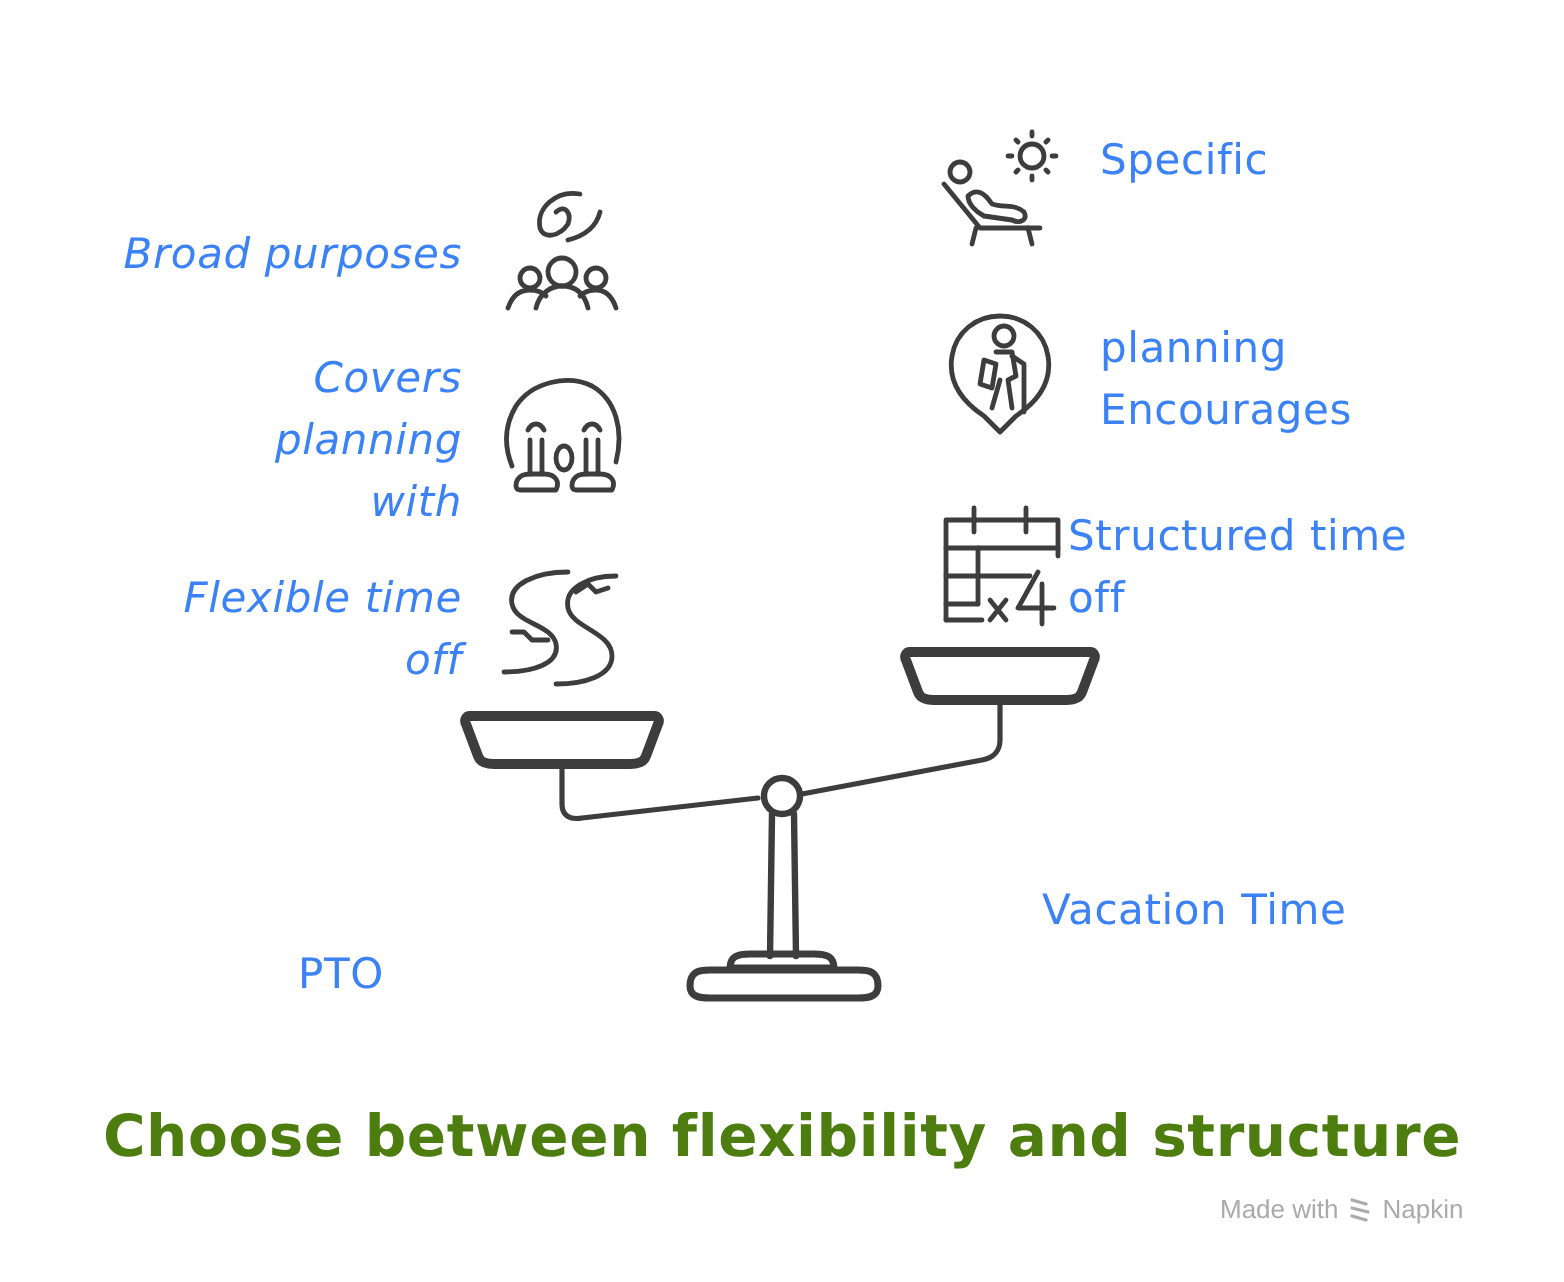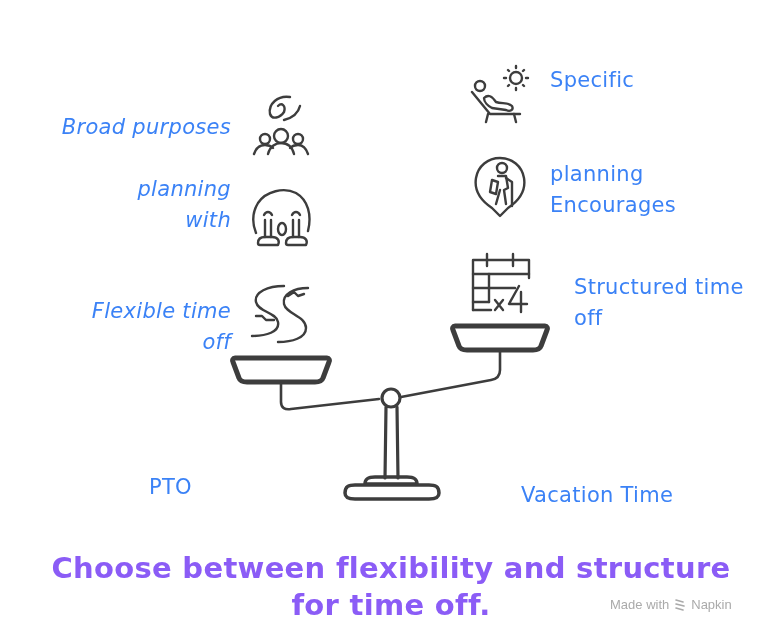--- a/index.html
+++ b/index.html
@@ -2,51 +2,52 @@
 <html><head>
 <meta charset="utf-8">
 <style>
   html, body { margin: 0; padding: 0; background: #ffffff; }
   body { width: 782px; height: 641px; position: relative; overflow: hidden;
          font-family: "DejaVu Sans", sans-serif; color: #3d3d3d; }
   .abs { position: absolute; }
   .lbl { font-size: 21px; line-height: 31px; color: #3b82f6; letter-spacing: 0.3px; }
   .right { text-align: right; font-style: italic; }
   .title { font-family: "DejaVu Sans", sans-serif; font-weight: bold; font-size: 29px;
-           line-height: 37px; color: #8b5cf6; text-align: center; width: 782px; left: 0; letter-spacing: 0.3px; }
+           line-height: 37px; color: #4d7c0f; text-align: center; width: 782px; left: 0; letter-spacing: 0.3px; }
   .credit { font-family: "Liberation Sans", sans-serif; font-size: 13px; color: #aaa; text-align: center; }
   svg.icon { position: absolute; fill: none; stroke: #3d3d3d; stroke-width: 2.4; stroke-linecap: round; stroke-linejoin: round; }
 </style>
 </head>
 <body>
 
 <div class="abs lbl right" style="right:551px; top:112px;">Broad purposes</div>
 <div class="abs lbl right" style="right:551px; top:174px;">
+  <div>Covers</div>
   <div>planning</div>
   <div>with</div>
 </div>
-<div class="abs lbl right" style="right:551px; top:284px;margin-top:12px;">
+<div class="abs lbl right" style="right:551px; top:284px;">
   <div>Flexible time</div>
   <div>off</div>
 </div>
 
 <div class="abs lbl" style="left:550px; top:65px;">
   <div>Specific</div>
 </div>
 <div class="abs lbl" style="left:550px; top:159px;">
   <div>planning</div>
   <div>Encourages</div>
 </div>
-<div class="abs lbl" style="left:574px; top:253px;margin-top:19px;">
+<div class="abs lbl" style="left:534px; top:253px;">
   <div>Structured time</div>
   <div>off</div>
 </div>
 
 <div class="abs lbl" style="left:149px; top:472px;">PTO</div>
-<div class="abs lbl" style="left:521px; top:440px;margin-top:40px;">Vacation Time</div>
+<div class="abs lbl" style="left:521px; top:440px;">Vacation Time</div>
 
 <svg class="icon" style="left:250px; top:92px;" width="62" height="66" viewBox="0 0 62 66">
   <path d="M40 5 C28 3 18 12 20 22 C22 28 30 26 34 20 C36 14 32 10 28 14"></path>
   <path d="M34 28 C42 26 48 22 50 14"></path>
   <circle cx="31" cy="44" r="7"></circle>
   <circle cx="15" cy="47" r="5"></circle>
   <circle cx="48" cy="47" r="5"></circle>
   <path d="M18 62 C20 54 26 51 31 51 C37 51 42 54 44 62"></path>
   <path d="M4 62 C6 56 10 53 15 53 C18 53 21 54 23 56"></path>
   <path d="M40 56 C42 54 45 53 48 53 C53 53 56 56 58 62"></path>
@@ -108,21 +109,20 @@
   <circle cx="166" cy="80" r="9" stroke-width="3.2"></circle>
 
   <path d="M161 89 L160 160 M172 89 L173 160" stroke-width="3.2"></path>
 
   <path d="M140 166 C140 160 144 159 150 159 L182 159 C188 159 192 160 192 166 Z" stroke-width="3.5"></path>
   <path d="M120 175 C120 168 124 167 130 167 L204 167 C210 167 214 168 214 175 C214 180 210 181 204 181 L130 181 C124 181 120 180 120 175Z" stroke-width="3.5"></path>
 </svg>
 
 <div class="abs title" style="top:550px;">
   <div>Choose between flexibility and structure</div>
-  <div>for time off.</div>
 </div>
 
 <div class="abs credit" style="left:610px; top:597px; display:flex; align-items:center; gap:5px;">
   <span>Made with</span>
   <svg width="12" height="14" viewBox="0 0 12 14" fill="none" stroke="#aaa" stroke-width="1.6" stroke-linecap="round">
     <path d="M2 2 L9 4 M2 6 L10 8 M2 10 L9 12"></path>
   </svg>
   <span>Napkin</span>
 </div>
 

